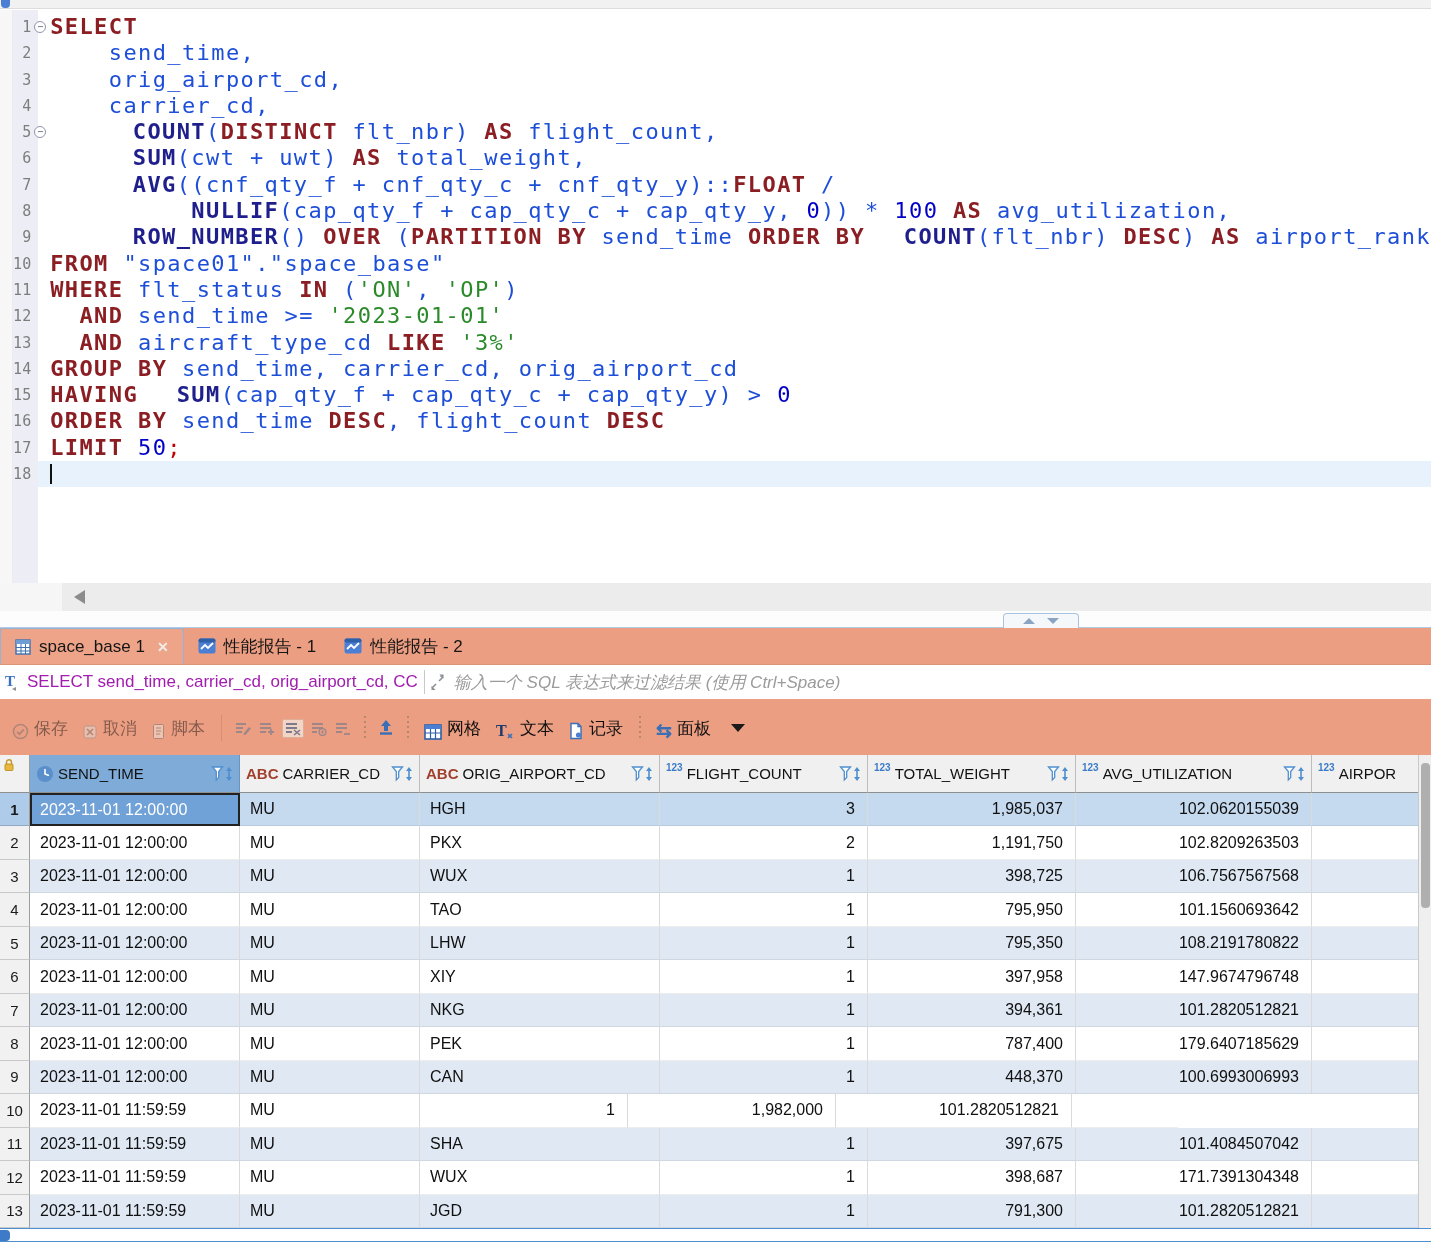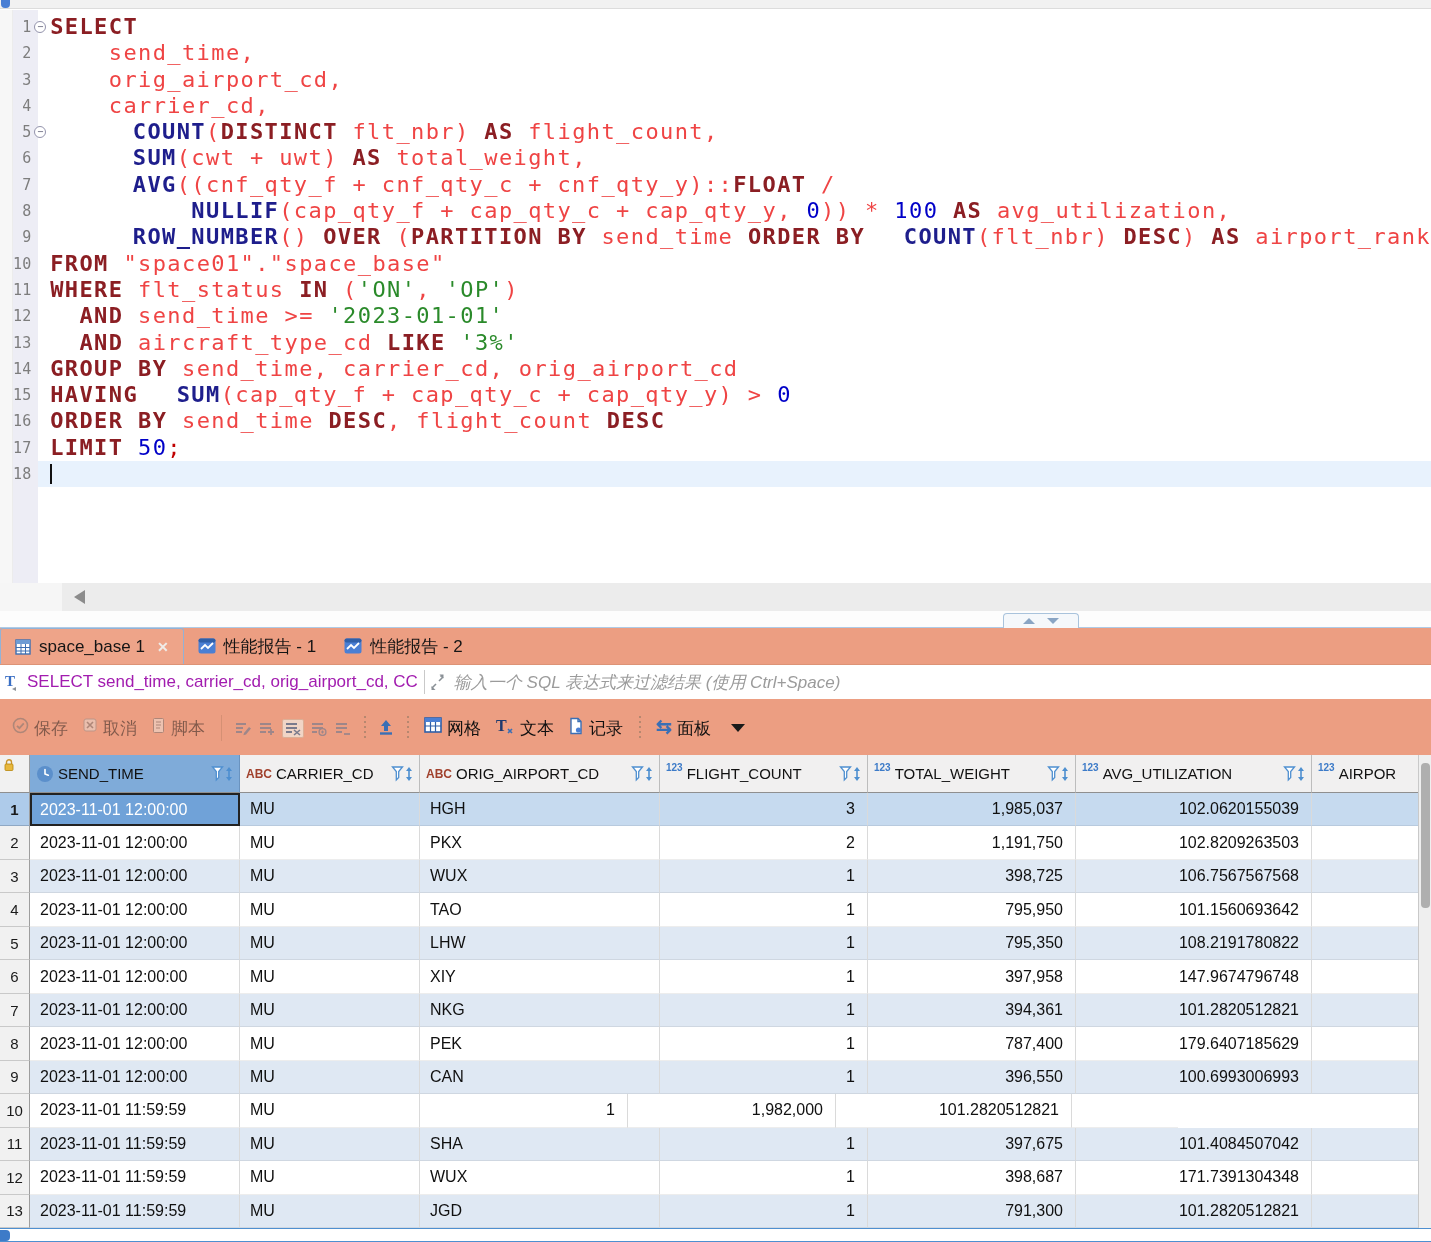--- a/index.html
+++ b/index.html
@@ -18,21 +18,21 @@
   .gut-line { position:relative; height:26.3px; line-height:26.3px; text-align:right; padding-right:7px; }
   .fold { position:absolute; right:-8px; top:7px; width:12px; height:12px; border:1px solid #9393AC; border-radius:50%; background:#fff; color:#6B6B80; font-size:10px; line-height:9px; text-align:center; z-index:3; }
   .ed-code { position:relative; flex:1; padding-top:4px; font-family:"DejaVu Sans Mono","Liberation Mono",monospace; font-size:22px; letter-spacing:1.4px; }
   .code-line { position:relative; height:26.3px; line-height:26.3px; white-space:pre; padding-left:12px; }
   .code-line.cur { background:#E8F2FD; }
   .caret { display:inline-block; width:2px; height:20px; background:#111; vertical-align:middle; margin-top:-3px; }
   .tk-kw { color:#8B1E23; font-weight:bold; }
   .tk-fn { color:#1E1E8C; font-weight:bold;margin-left:24px; }
   .tk-str { color:#2A8A2A; }
   .tk-num { color:#0000C8; }
-  .tk-id { color:#ef4444; }
+  .tk-id { color:#1d4ed8; }
   .tk-delim { color:#C00000; }
 
   
   .ed-hscroll { position:absolute; left:0; top:583px; width:1431px; height:28px; background:#ECECEC; }
   .ed-hscroll .lighter { position:absolute; left:0; top:0; width:62px; height:28px; background:#F6F6F6; }
   .ed-left-arrow { position:absolute; left:74px; top:7px; width:0; height:0; border-top:7px solid transparent; border-bottom:7px solid transparent; border-right:11px solid #8C8C8C; }
 
   
   .split-band { position:absolute; left:0; top:611px; width:1431px; height:17px; background:#FDFDFD; border-bottom:1px solid #AFCBE6; }
   .collapse-ctl { position:absolute; left:1003px; top:2px; width:76px; height:15px; background:#F5F8FB; border:1px solid #A9C3DC; border-bottom:none; border-radius:4px 4px 0 0; display:flex; align-items:center; justify-content:center; gap:12px; }
@@ -46,38 +46,38 @@
   .tab .close { color:#EFECE9; font-size:14px; font-weight:bold; margin-left:4px; }
 
   
   .filterbar { position:absolute; left:0; top:665px; width:1431px; height:36px; background:#fff; border-bottom:2px solid #EC9E82; display:flex; align-items:center; }
   .filter-query { color:#a21caf; font-size:17px; white-space:nowrap; overflow:hidden; }
   .filter-sep { width:1px; height:24px; background:#C9C9C9; margin:0 4px 0 6px; }
   .filter-placeholder { color:#9B9B9B; font-size:17px; font-style:italic; margin-left:8px; white-space:nowrap; }
 
   
   .toolbar { position:absolute; left:0; top:701px; width:1431px; height:54px; background:#EC9E82; display:flex; align-items:center; padding-left:8px; gap:6px; }
-  .tb-item { display:flex; align-items:flex-start; gap:5px; font-size:17px; color:#111; padding:3px 4px; }
+  .tb-item { display:flex; align-items:flex-end; gap:5px; font-size:17px; color:#111; padding:3px 4px; }
   .tb-item.disabled { opacity:0.48; }
   .tb-sep { width:1px; height:26px; background:#D59074; margin:0 6px; }
   .tb-dotsep { width:3px; height:24px; margin:0 5px; background-image:repeating-linear-gradient(#B7876F 0 2px, transparent 2px 5px); background-size:2px 100%; background-repeat:no-repeat; background-position:center; }
   .mini-ic { opacity:0.55; display:flex; align-items:center; }
   .mini-ic.boxed { background:#F3E3D8; border:1px solid #D9B49C; border-radius:2px; padding:1px; opacity:0.8; }
   .caret-down { width:0; height:0; border-left:7px solid transparent; border-right:7px solid transparent; border-top:8px solid #1A1A1A; margin-left:10px; }
   .refresh-glyph { color:#3A6FB5; font-size:19px; font-weight:bold; line-height:1; }
 
   
   .gridhead { position:absolute; left:0; top:755px; width:1431px; height:38px; display:flex; }
   .corner { width:30px; background:#F1F1F1; border-right:1px solid #9E9E9E; border-bottom:1px solid #8F8F8F; position:relative; }
   .corner svg { position:absolute; left:3px; top:3px; }
   .hcell { display:flex; align-items:center; background:#F1F0F0; border-right:1px solid #BDBDBD; border-bottom:1px solid #8F8F8F; font-size:15px; color:#111; padding:0 4px 0 6px; overflow:hidden; white-space:nowrap; }
   .hcell.sel { background:#7FABD9; border-right-color:#6A93BF; }
   .hcell .lbl { margin:0 4px; }
   .hcell .spacer { flex:1; }
-  .type-abc { font-size:12px; font-weight:bold; color:#A0402C; letter-spacing:0; }
+  .type-abc { font-size:15px; font-weight:bold; color:#A0402C; letter-spacing:0; }
   .type-123 { font-size:10px; font-weight:bold; color:#3D7BC8; align-self:flex-start; margin-top:7px; }
   .gridbody { position:absolute; left:0; top:793px; width:1431px; height:435px; display:flex; flex-direction:column; }
   .grow { flex:1; display:flex; }
   .rownum { width:30px; background:#F1F1F1; border-right:1px solid #9E9E9E; border-bottom:1px solid #C9C9C9; font-size:15px; color:#1A1A1A; display:flex; align-items:center; justify-content:center; }
   .grow.sel .rownum { background:#AECBEA; font-weight:bold; border-bottom-color:#8FA8C4; }
   .bcell { display:flex; align-items:center; font-size:16px; color:#101010; border-right:1px solid #DADADA; border-bottom:1px solid rgba(0,0,0,0.07); padding:0 8px 0 10px; overflow:hidden; white-space:nowrap; background:#fff; }
   .bcell.right { justify-content:flex-end; padding-right:12px; }
   .grow.zebra .bcell { background:#DFE8F3; }
   .grow.sel .bcell { background:#C6DAEF; }
   .bcell.focus { background:#70A2D8 !important; color:#fff; border:2px solid #222; padding-left:8px; }
@@ -459,21 +459,21 @@
         <div class="bcell col-4 right">787,400</div>
         <div class="bcell col-5 right">179.6407185629</div>
         <div class="bcell col-6"></div>
       </div>
       <div class="grow zebra">
         <div class="rownum">9</div>
         <div class="bcell col-0">2023-11-01 12:00:00</div>
         <div class="bcell col-1">MU</div>
         <div class="bcell col-2">CAN</div>
         <div class="bcell col-3 right">1</div>
-        <div class="bcell col-4 right">396,550</div>
+        <div class="bcell col-4 right">448,370</div>
         <div class="bcell col-5 right">100.6993006993</div>
         <div class="bcell col-6"></div>
       </div>
       <div class="grow">
         <div class="rownum">10</div>
         <div class="bcell col-0">2023-11-01 11:59:59</div>
         <div class="bcell col-1">MU</div>
         <div class="bcell col-3 right">1</div>
         <div class="bcell col-4 right">1,982,000</div>
         <div class="bcell col-5 right">101.2820512821</div>

